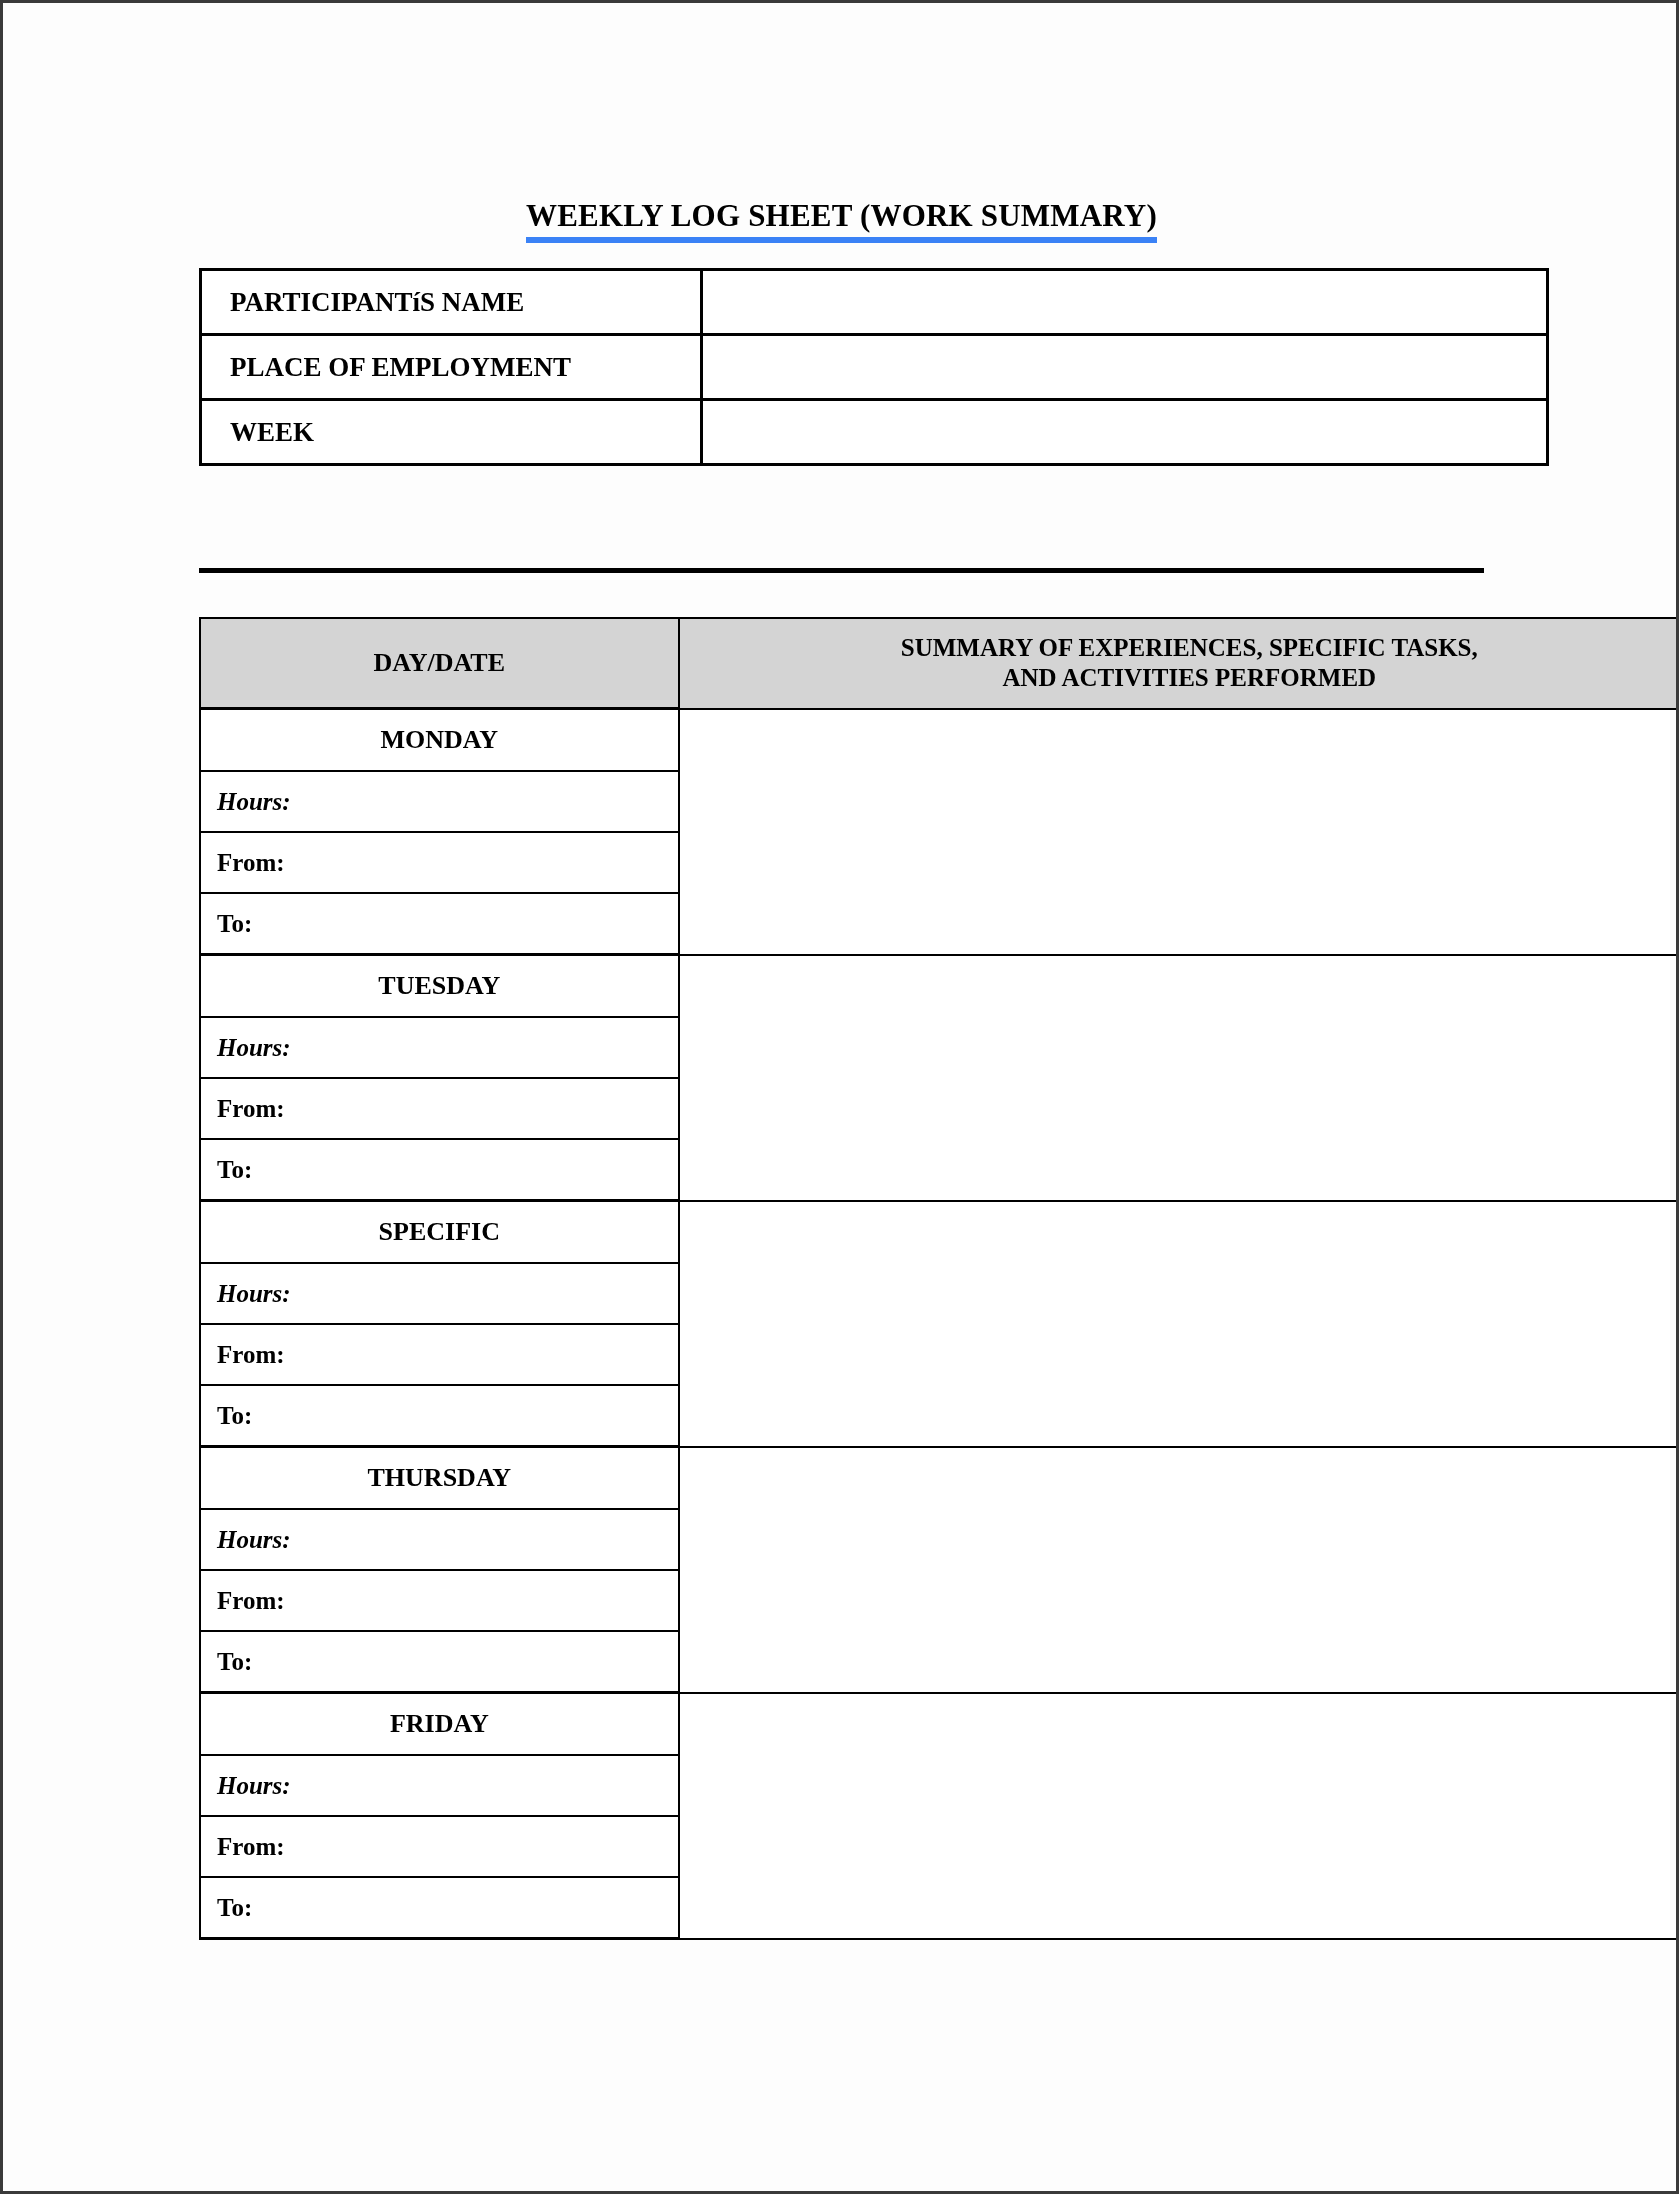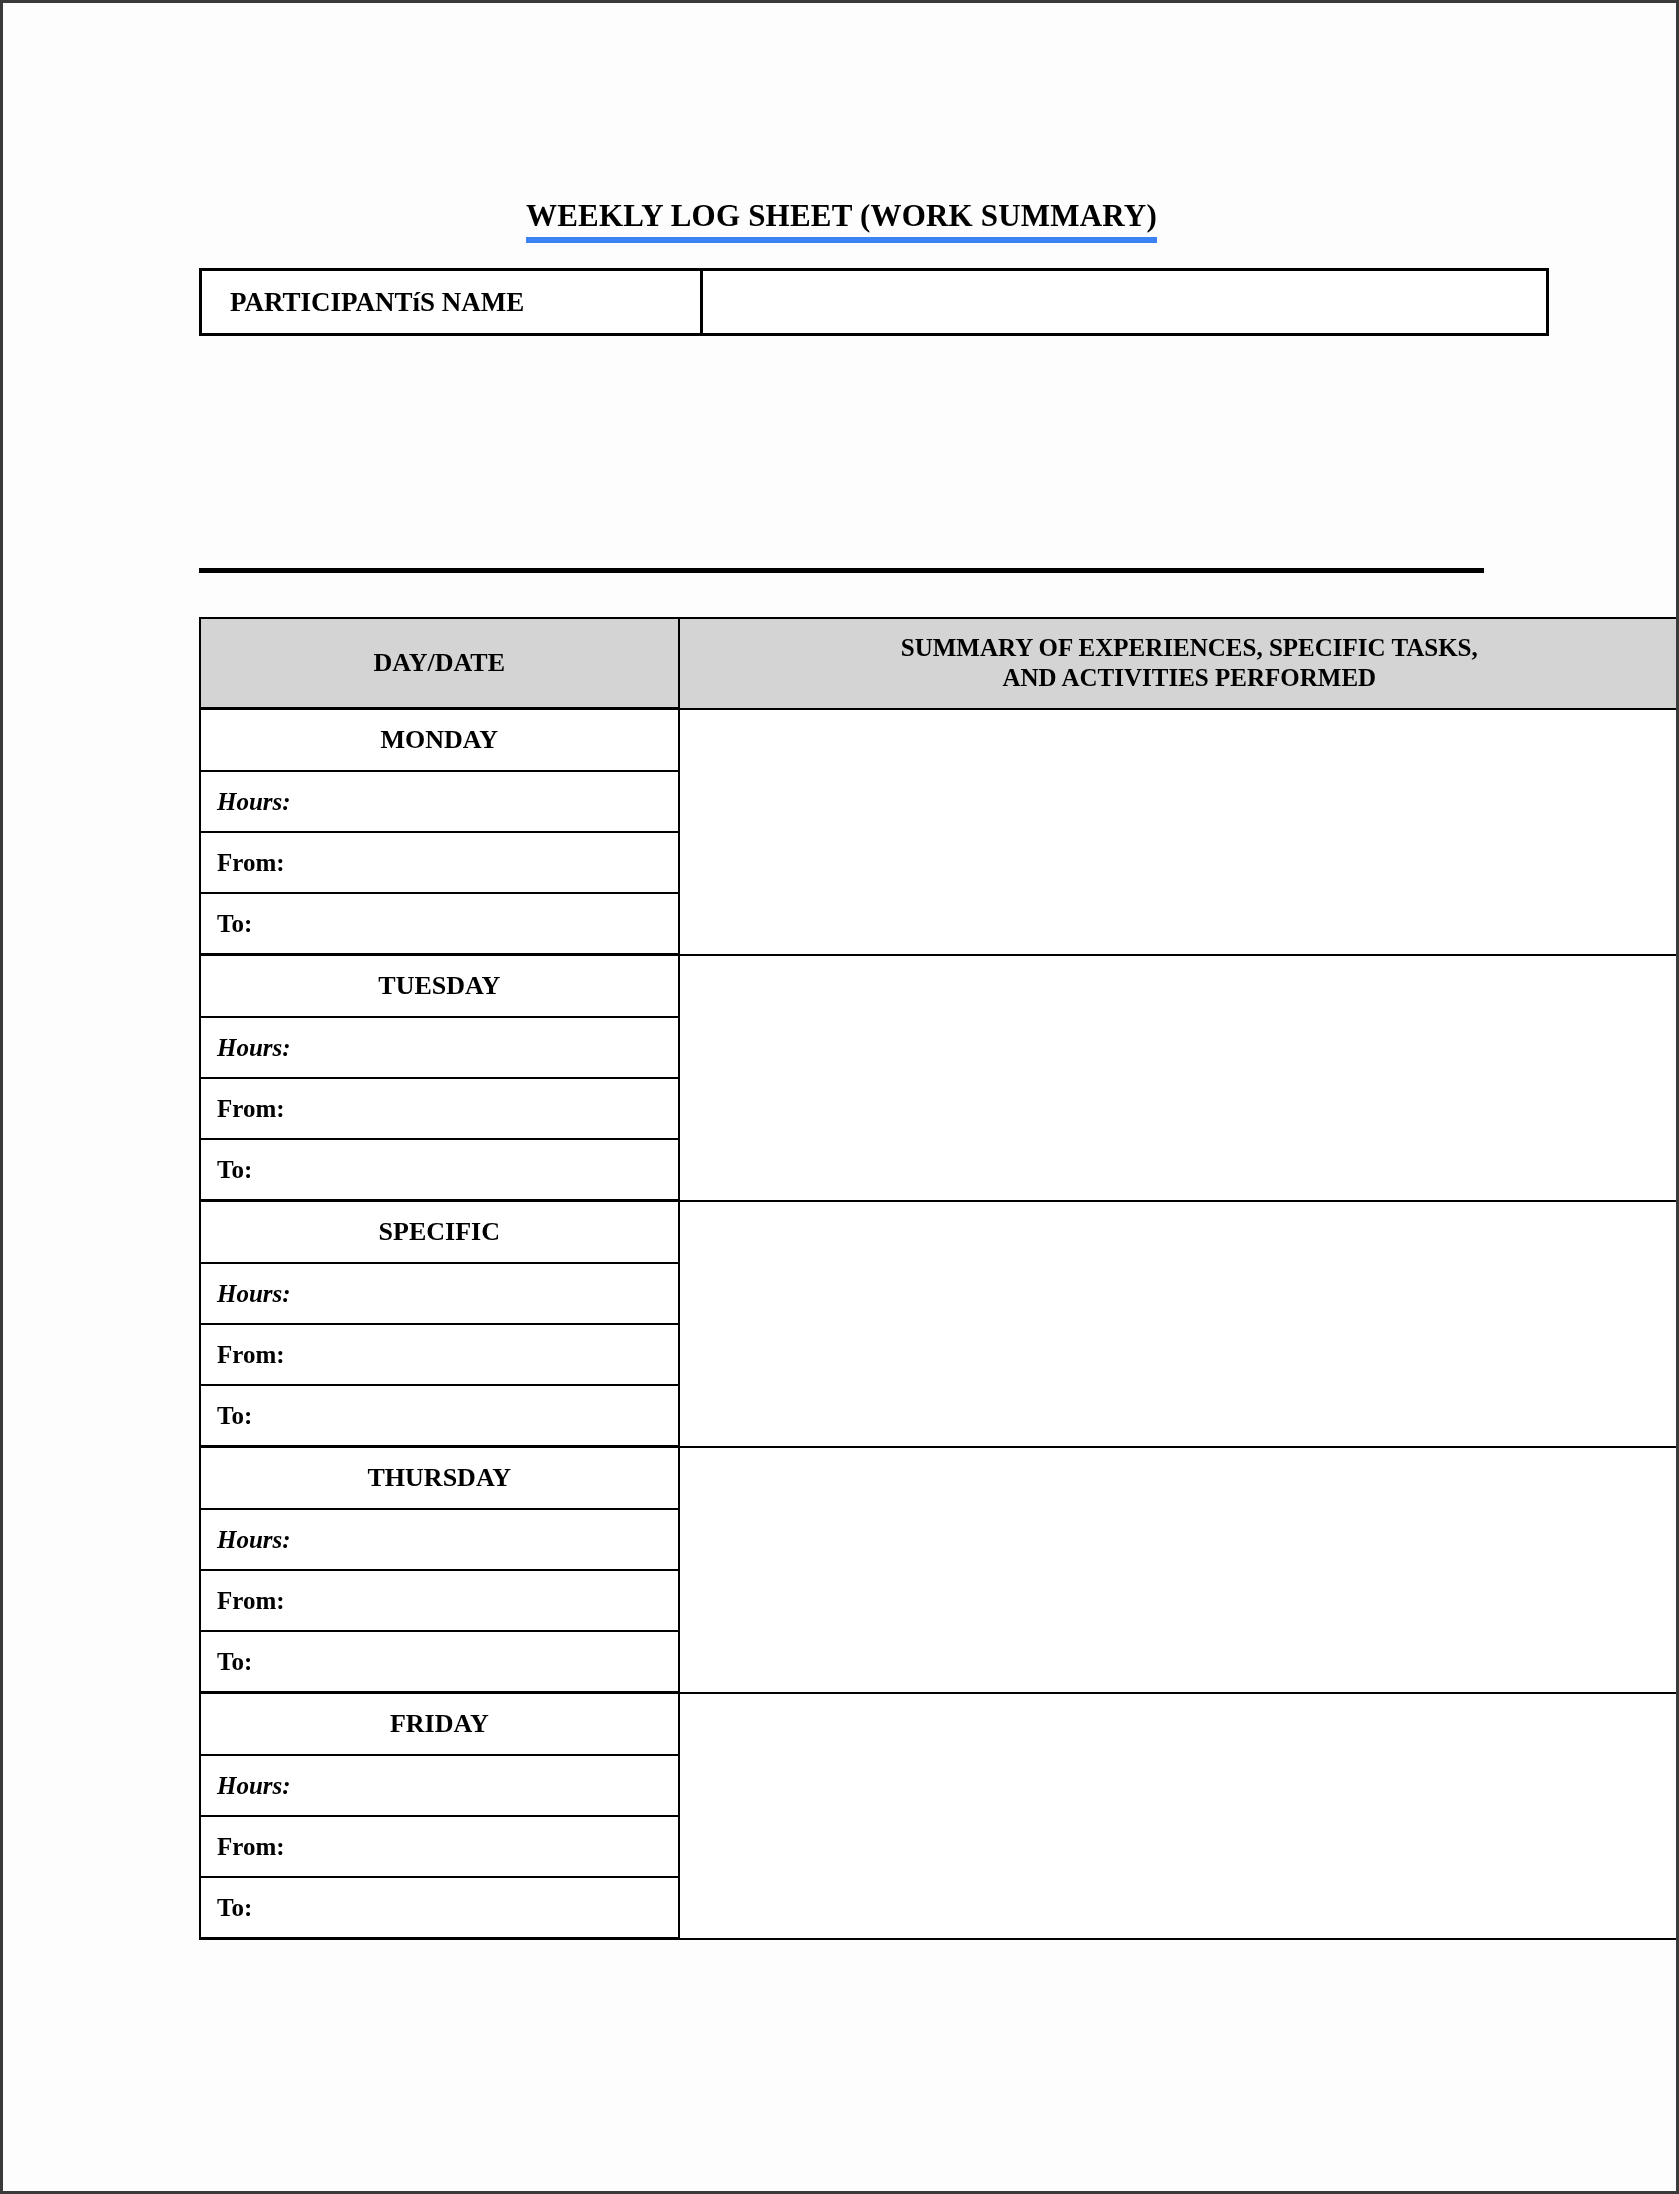--- a/index.html
+++ b/index.html
@@ -157,20 +157,28 @@
       <span class="title-text">WEEKLY LOG SHEET (WORK SUMMARY)</span>
     </div>
 
     <div class="info-table-wrap">
       <table class="info-table">
         <tbody>
           <tr>
             <td class="info-label">PARTICIPANTíS NAME</td>
             <td class="info-value"></td>
           </tr>
+          <tr>
+            <td class="info-label">PLACE OF EMPLOYMENT</td>
+            <td class="info-value"></td>
+          </tr>
+          <tr>
+            <td class="info-label">WEEK</td>
+            <td class="info-value"></td>
+          </tr>
         </tbody>
       </table>
     </div>
 
     <div class="separator"></div>
 
     <div class="log-table-wrap">
       <table class="log-table">
         <colgroup>
           <col class="c-day">

